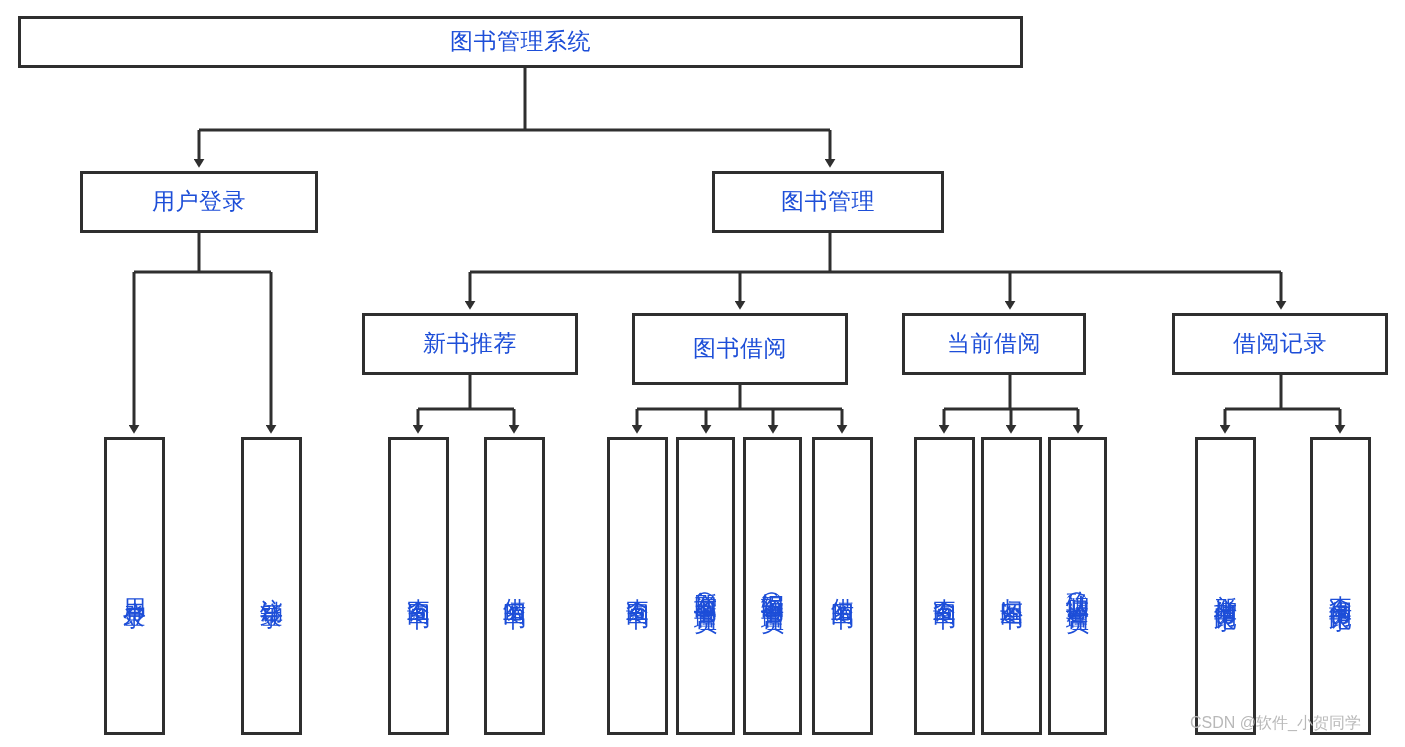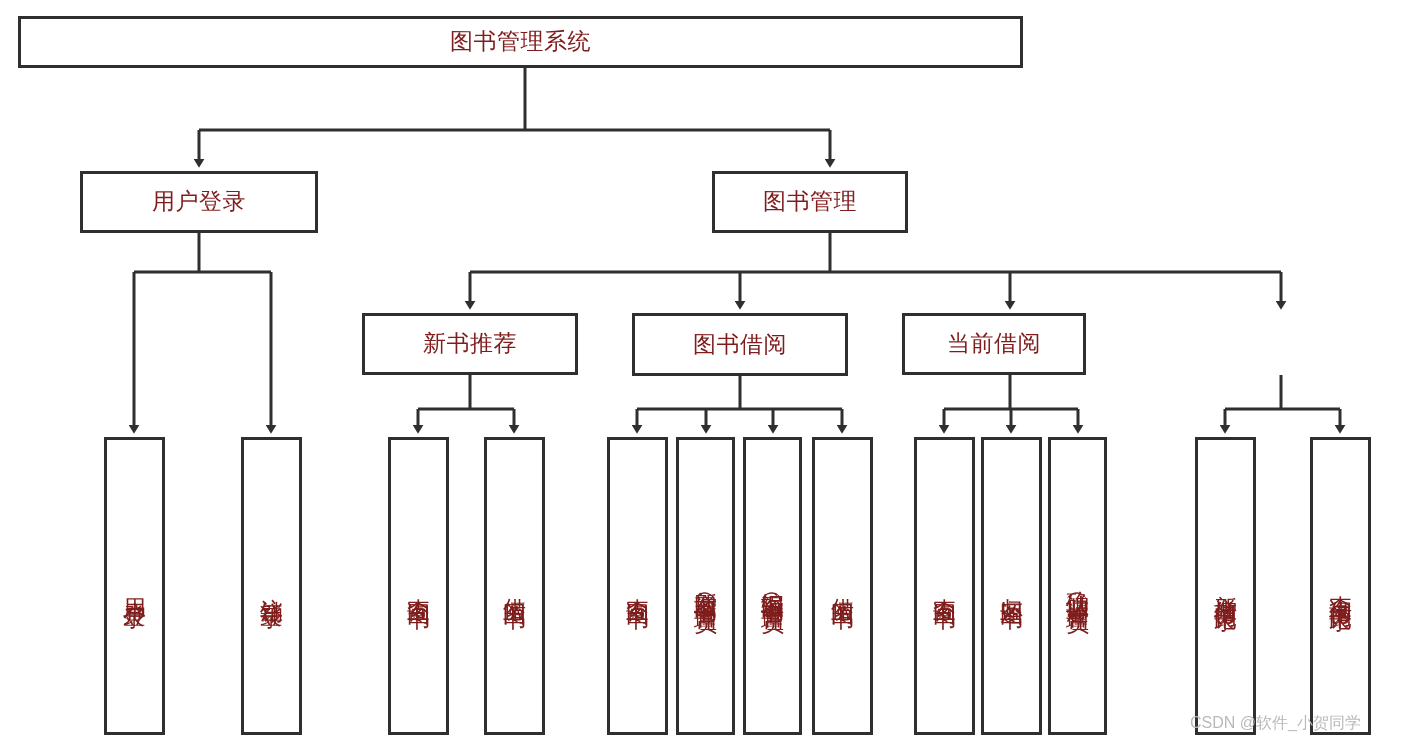--- a/index.html
+++ b/index.html
@@ -20,21 +20,21 @@
     left: 0;
     top: 0;
     width: 1405px;
     height: 747px;
   }
   .node {
     position: absolute;
     box-sizing: border-box;
     border: 3px solid #2f2f2f;
     background: #ffffff;
-    color: #7f1d1d;
+    color: #1d4ed8;
     display: flex;
     align-items: center;
     justify-content: center;
     z-index: 2;
   }
   .node-label {
     font-size: 23px;
     line-height: 1.1;
     letter-spacing: 0.5px;
     white-space: nowrap;
@@ -113,36 +113,39 @@
   </svg>
 
   <div class="node" style="left:18px; top:16px; width:1005px; height:52px;">
     <span class="node-label">图书管理系统</span>
   </div>
 
   <div class="node" style="left:80px; top:171px; width:238px; height:62px;">
     <span class="node-label">用户登录</span>
   </div>
 
-  <div class="node" style="left:712px; top:171px; width:196px; height:62px;">
+  <div class="node" style="left:712px; top:171px; width:232px; height:62px;">
     <span class="node-label">图书管理</span>
   </div>
 
   <div class="node" style="left:362px; top:313px; width:216px; height:62px;align-items:center;">
     <span class="node-label">新书推荐</span>
   </div>
 
-  <div class="node" style="left:632px; top:313px; width:216px; height:63px;font-family:Liberation Serif, serif;">
+  <div class="node" style="left:632px; top:313px; width:216px; height:72px;font-family:Liberation Serif, serif;">
     <span class="node-label">图书借阅</span>
   </div>
 
   <div class="node" style="left:902px; top:313px; width:184px; height:62px;">
     <span class="node-label">当前借阅</span>
   </div>
 
+  <div class="node" style="left:1172px; top:313px; width:216px; height:62px;">
+    <span class="node-label">借阅记录</span>
+  </div>
 
   <div class="node vertical" style="left:104px; top:437px; width:61px; height:298px;">
     <span class="node-label">用户登录</span>
   </div>
 
   <div class="node vertical" style="left:241px; top:437px; width:61px; height:298px;">
     <span class="node-label">注销登录</span>
   </div>
 
   <div class="node vertical" style="left:388px; top:437px; width:61px; height:298px;">

